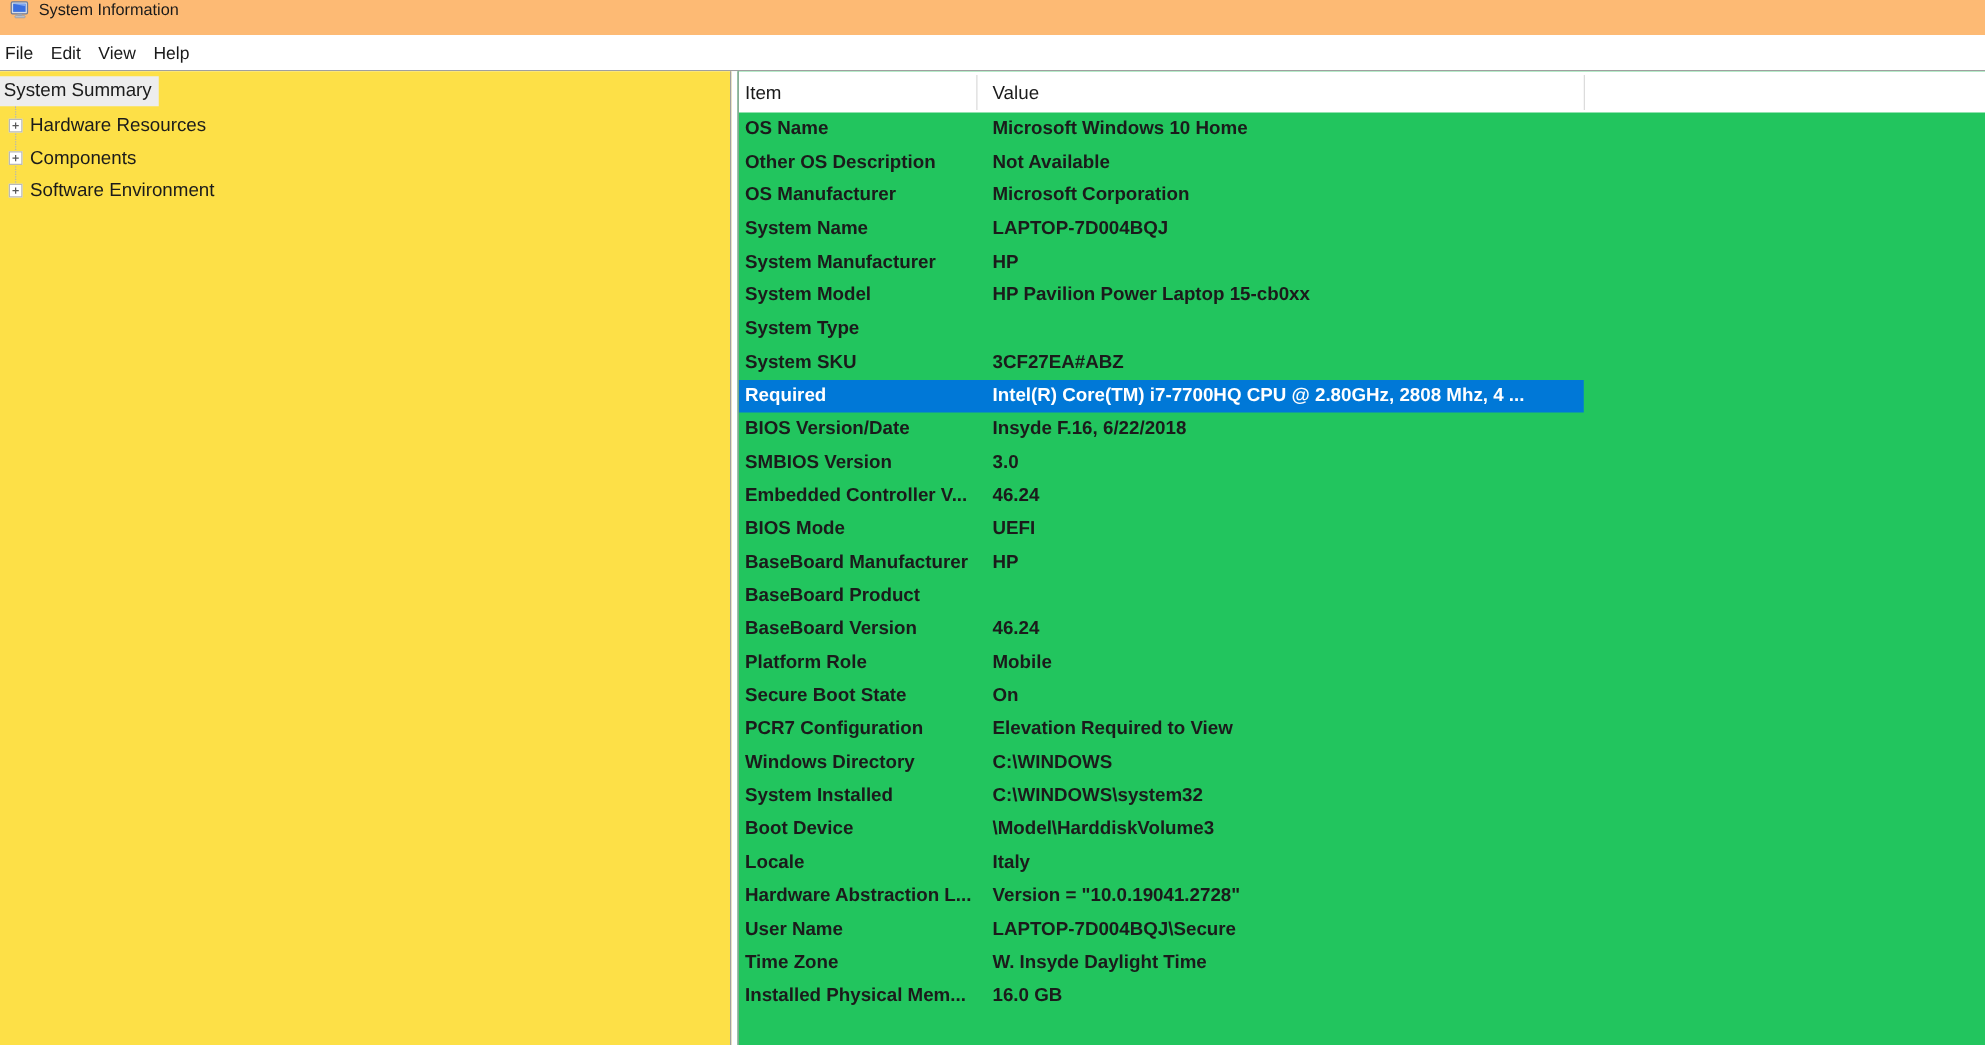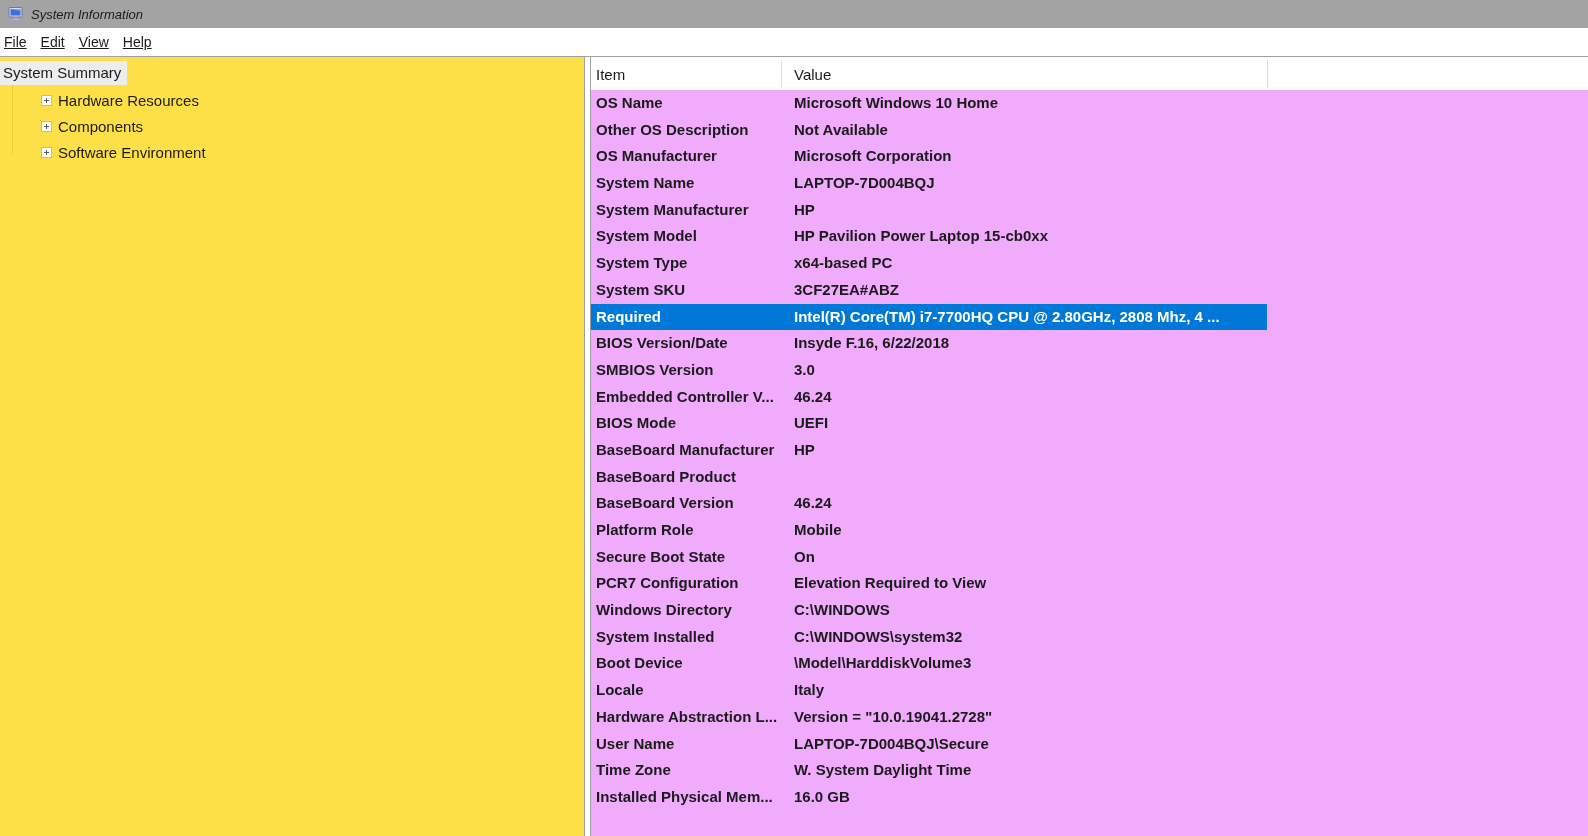--- a/index.html
+++ b/index.html
@@ -8,35 +8,35 @@
     position: relative;
     background: #ffffff;
     font-family: "Liberation Sans", sans-serif;
     color: #1b1b1b;
     -webkit-font-smoothing: antialiased;
   }
 
   
   .titlebar {
     position: absolute; top: 0; left: 0; right: 0; height: 28px;
-    background: #a3a3a3;
-    display: flex; align-items: center; font-style: italic;
+    background: #fdba74;
+    display: flex; 
   }
   .titlebar .app-icon { width: 16px; height: 16px; margin-left: 8px; display: inline-block; }
   .titlebar .title-text { margin-left: 7px; font-size: 13px; color: #1a1a1a; }
 
   
   .menubar {
     position: absolute; top: 28px; left: 0; right: 0; height: 29px;
     background: #ffffff;
     border-bottom: 1px solid #9f9f9f;
     display: flex; align-items: stretch;
   }
   .menu-item {
-    padding: 0 7px; font-size: 14px; line-height: 28px; color: #1a1a1a; cursor: default; text-decoration: underline;
+    padding: 0 7px; font-size: 14px; line-height: 28px; color: #1a1a1a; cursor: default;
   }
   .menu-item:first-child { padding-left: 4px; }
 
   
   .content { position: absolute; top: 57px; left: 0; right: 0; bottom: 0; background: #ffffff; }
 
   .tree-panel {
     position: absolute; left: 0; top: 0; bottom: 0; width: 585px;
     border-right: 1px solid #a0a0a0; background: #fde047; overflow: hidden;
   }
@@ -47,32 +47,32 @@
   .tree-root-row {
     position: absolute; top: 4px; left: 0; height: 24px; line-height: 24px;
     font-size: 15px; white-space: nowrap;
   }
   .tree-root-row .root-label {
     display: inline-block; padding: 0 6px 0 3px; background: #ededed; height: 24px;
   }
   .tree-items { position: absolute; top: 31px; left: 0; right: 0; }
   .tree-item {
     position: relative; height: 26px; line-height: 26px; font-size: 15px; white-space: nowrap;
-    padding-left: 24px; cursor: default; margin-left: 34px;
+    padding-left: 24px; cursor: default;
   }
   .expand-box {
     position: absolute; left: 7px; top: 7px; width: 11px; height: 11px;
     background: #ffffff; border: 1px solid #b9b9b9;
   }
   .expand-box .plus-h { position: absolute; left: 2px; top: 4px; width: 5px; height: 1px; background: #595959; }
   .expand-box .plus-v { position: absolute; left: 4px; top: 2px; width: 1px; height: 5px; background: #595959; }
 
   .list-panel {
     position: absolute; left: 590px; top: 0; right: 0; bottom: 0;
-    border-left: 1px solid #a0a0a0; background: #f0abfc; overflow: hidden;
+    border-left: 1px solid #a0a0a0; background: #22c55e; overflow: hidden;
   }
   .list-header {
     position: relative; height: 33px; background: #ffffff;
   }
   .list-header .col-label {
     position: absolute; top: 0; height: 33px; line-height: 36px; font-size: 15px; color: #1a1a1a; cursor: default;
   }
   .list-header .col-item  { left: 5px; width: 180px; }
   .list-header .col-value { left: 203px; width: 460px; }
   .list-header .col-divider {
@@ -165,21 +165,20 @@
         <div class="list-row">
           <div class="cell item">System Manufacturer</div>
           <div class="cell value">HP</div>
         </div>
         <div class="list-row">
           <div class="cell item">System Model</div>
           <div class="cell value">HP Pavilion Power Laptop 15-cb0xx</div>
         </div>
         <div class="list-row">
           <div class="cell item">System Type</div>
-          <div class="cell value">x64-based PC</div>
         </div>
         <div class="list-row">
           <div class="cell item">System SKU</div>
           <div class="cell value">3CF27EA#ABZ</div>
         </div>
         <div class="list-row selected" style="background: rgb(0, 120, 215);">
           <div class="cell item">Required</div>
           <div class="cell value">Intel(R) Core(TM) i7-7700HQ CPU @ 2.80GHz, 2808 Mhz, 4 ...</div>
         </div>
         <div class="list-row">
@@ -240,21 +239,21 @@
         <div class="list-row">
           <div class="cell item">Hardware Abstraction L...</div>
           <div class="cell value">Version = "10.0.19041.2728"</div>
         </div>
         <div class="list-row">
           <div class="cell item">User Name</div>
           <div class="cell value">LAPTOP-7D004BQJ\Secure</div>
         </div>
         <div class="list-row">
           <div class="cell item">Time Zone</div>
-          <div class="cell value">W. System Daylight Time</div>
+          <div class="cell value">W. Insyde Daylight Time</div>
         </div>
         <div class="list-row">
           <div class="cell item">Installed Physical Mem...</div>
           <div class="cell value">16.0 GB</div>
         </div>
       </div>
   </div>
 
 </div>
 

